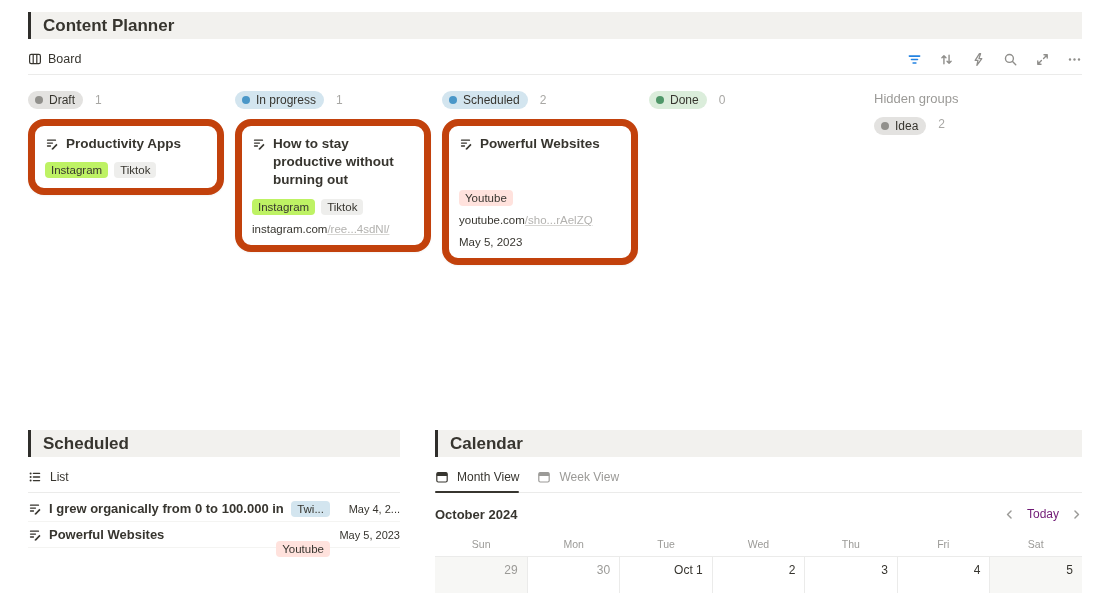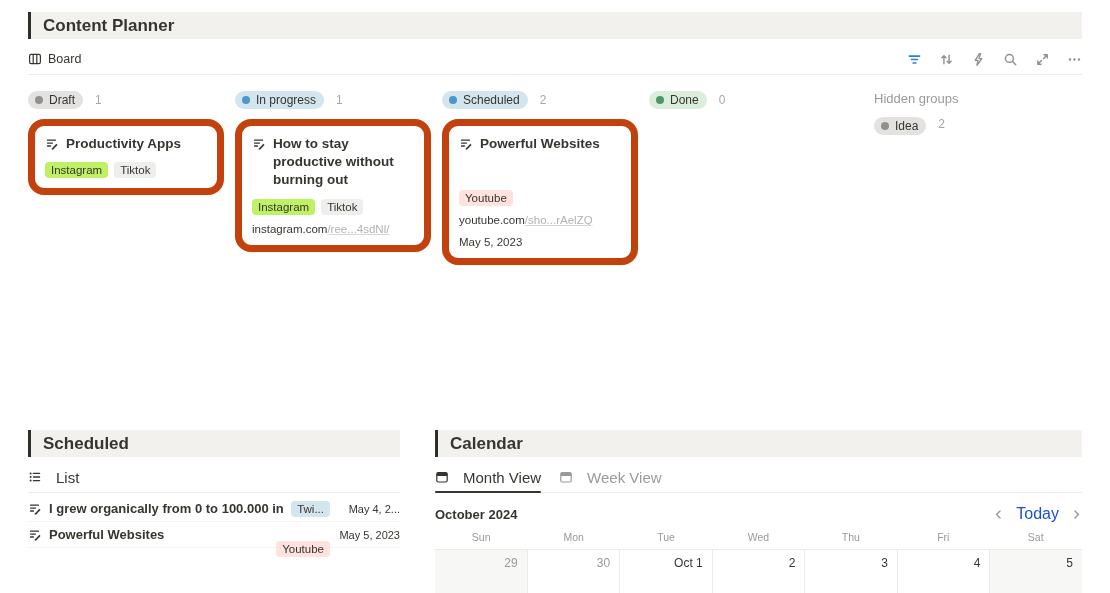--- a/index.html
+++ b/index.html
@@ -43,38 +43,38 @@
   .hidden-groups { margin-left:18px; padding-top:1px; }
   .hidden-label { color:#9b9a97; font-size:13px; margin-bottom:11px; }
   .hidden-row { display:flex; }
 
   
   .bottom { position:absolute; top:430px; left:28px; right:28px; display:flex; gap:35px; }
   .bleft { width:372px; flex:none; }
   .bright { flex:1; min-width:0; }
 
   .subtab-row { display:flex; align-items:center; gap:18px; height:31px; border-bottom:1px solid #ebebea; margin-top:5px; }
-  .subtab { display:flex; align-items:center; gap:14px; font-size:15px; font-weight:500; height:100%; position:relative; cursor:pointer; }
+  .subtab { display:flex; align-items:center; gap:8px; font-size:12px; font-weight:500; height:100%; position:relative; cursor:pointer; }
   .subtab.active::after { content:""; position:absolute; left:0; right:0; bottom:-1px; height:2px; background:#37352f; border-radius:1px; }
   .subtab.inactive { color:#9b9a97; }
 
   .list-rows { margin-top:3px; }
   .list-row { display:flex; align-items:center; height:26px; border-bottom:1px solid #f4f4f2; cursor:pointer; }
   .row-title { display:flex; align-items:center; gap:7px; font-size:13px; font-weight:700; flex:1; min-width:0; white-space:nowrap; overflow:hidden; }
   .row-title svg { flex:none; }
   .row-tag { margin-left:8px; flex:none; }
   .row-date { width:62px; flex:none; text-align:right; font-size:11px; color:#37352f; margin-left:8px; white-space:nowrap; }
 
   .month-row { display:flex; align-items:center; justify-content:space-between; margin-top:9px; height:24px; }
   .month-label { font-size:13px; font-weight:700; }
   .cal-nav { display:flex; align-items:center; gap:12px; }
   .chev { display:flex; align-items:center; cursor:pointer; }
-  .today-btn { font-size:16px; color:#1d4ed8; cursor:pointer; }
-
-  .day-headers { display:flex; }
+  .today-btn { font-size:12px; color:#701a75; cursor:pointer; }
+
+  .day-headers { display:flex; margin-top:7px; }
   .dayh { flex:1; text-align:center; font-size:10.5px; color:#9b9a97; padding:5px 0 6px; }
   .cal-grid { display:flex; border-top:1px solid #ebebea; height:62px; }
   .cell { flex:1; border-left:1px solid #ebebea; font-size:12px; text-align:right; padding:6px 9px 0 0; color:#37352f; cursor:pointer; }
   .cell:first-child { border-left:none; }
   .cell.weekend { background:#f7f7f5; }
   .cell.muted { color:#9b9a97; }
 
   svg { display:block; }
 </style>
 </head>

